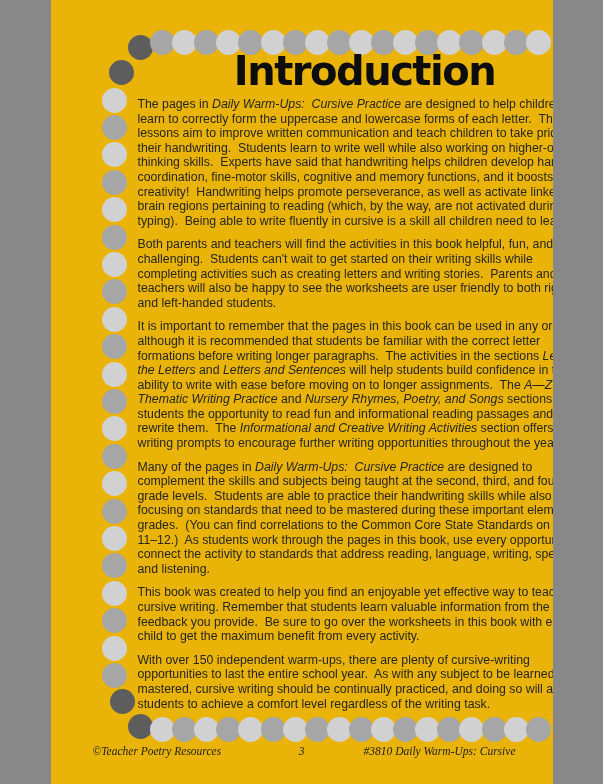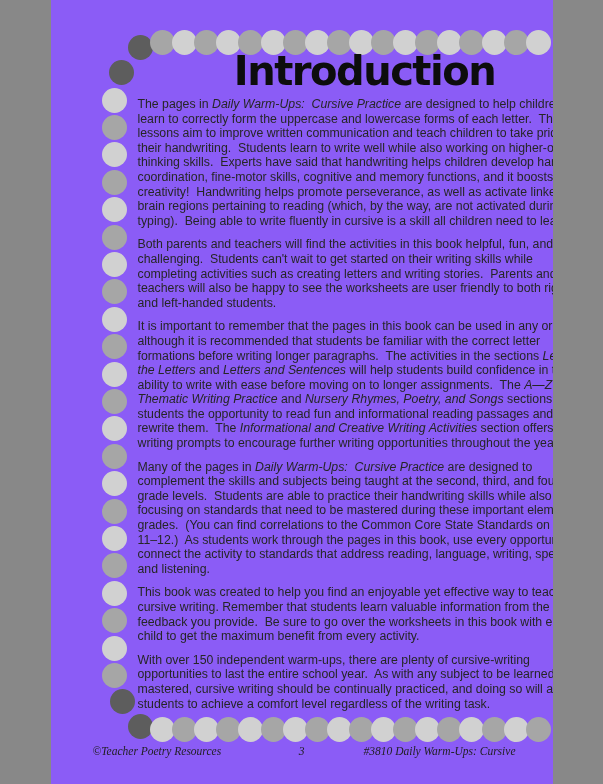--- a/index.html
+++ b/index.html
@@ -1,20 +1,20 @@
 <!DOCTYPE html>
 <html><head>
 <meta charset="utf-8">
 <style>
   html,body{margin:0;padding:0;background:#888;}
   .page{
     position:relative;
     width:502px;height:784px;
     margin:0 auto;
-    background:#8b5cf6;
+    background:#eab308;
     overflow:hidden;
     font-family:"Liberation Sans", sans-serif;
   }
   .dot-border{position:absolute;inset:0;pointer-events:none;}
   .dot{position:absolute;width:25px;height:25px;border-radius:50%;}
 
   .title{
     position:absolute;
     top:51px;left:87px;width:454px;
     margin:0;

